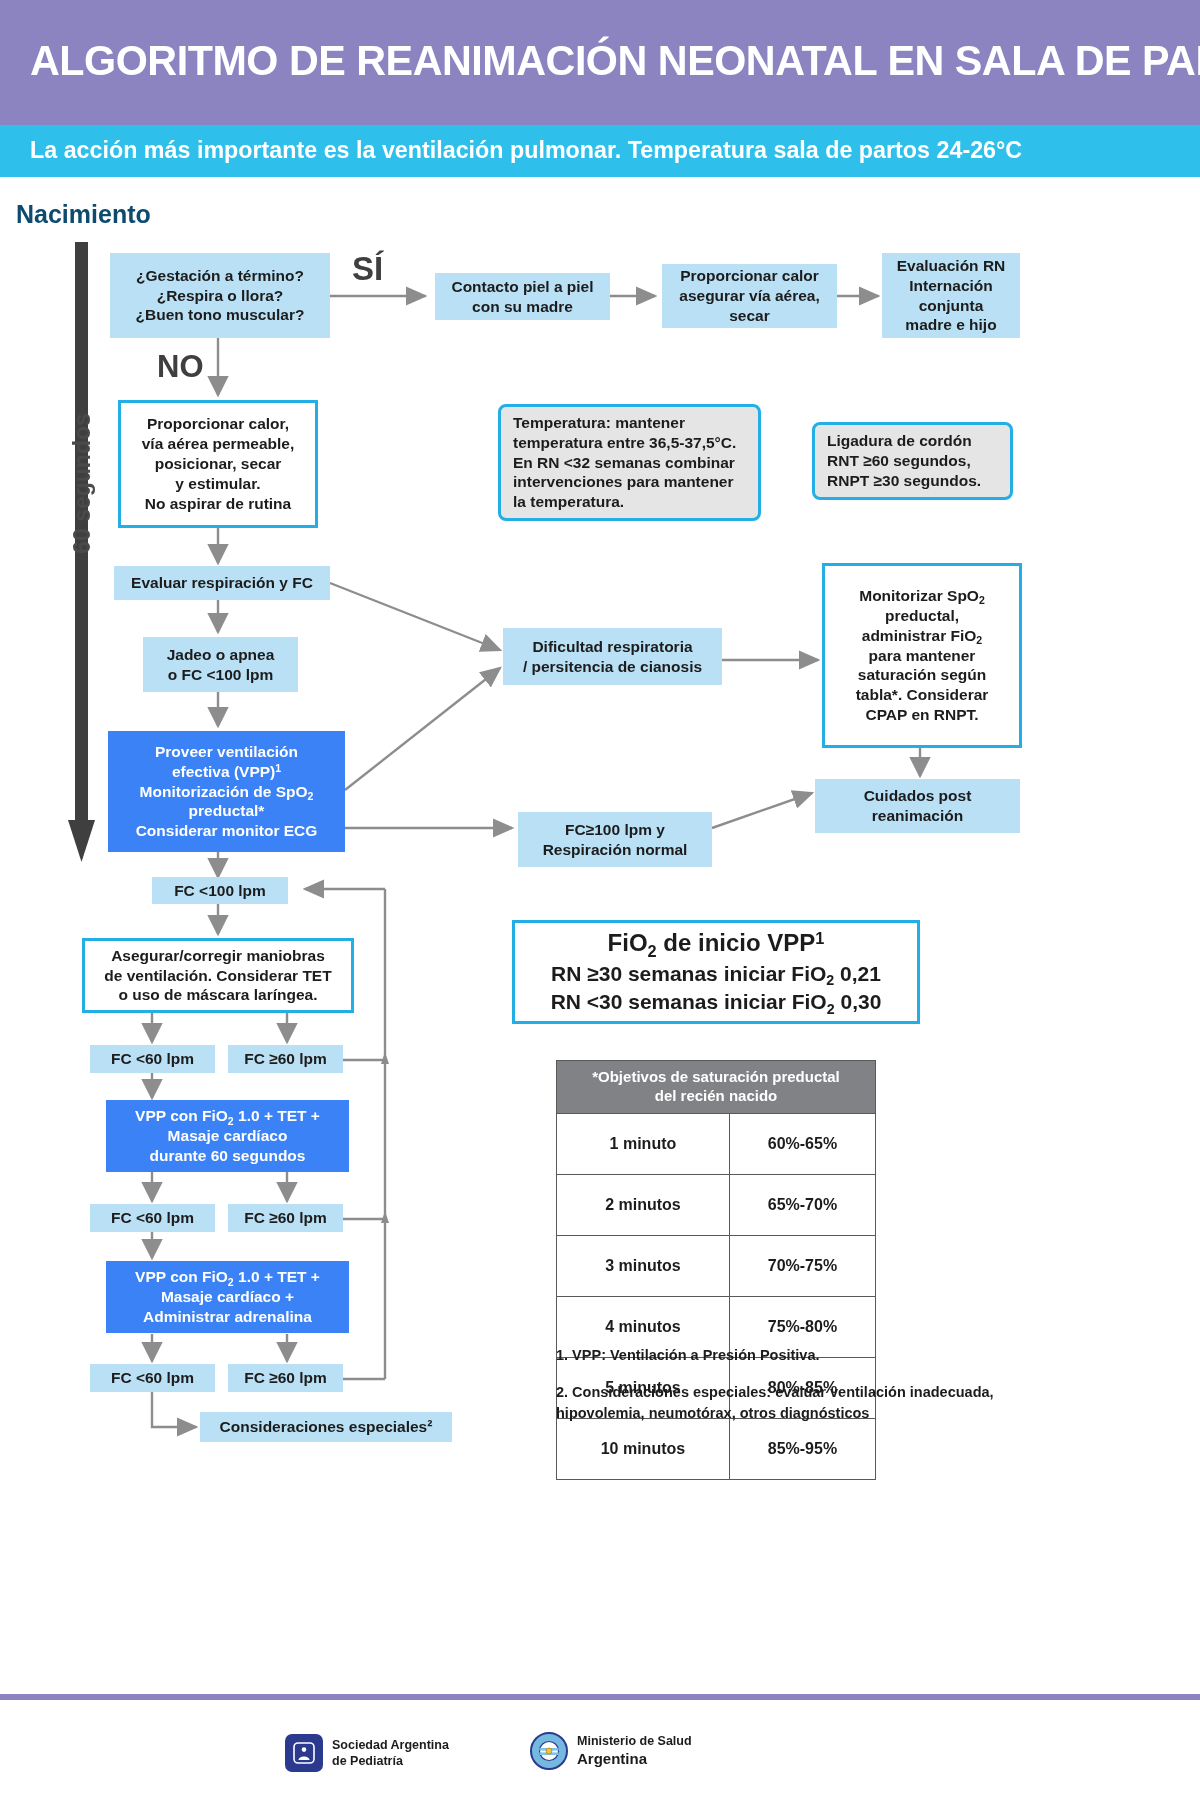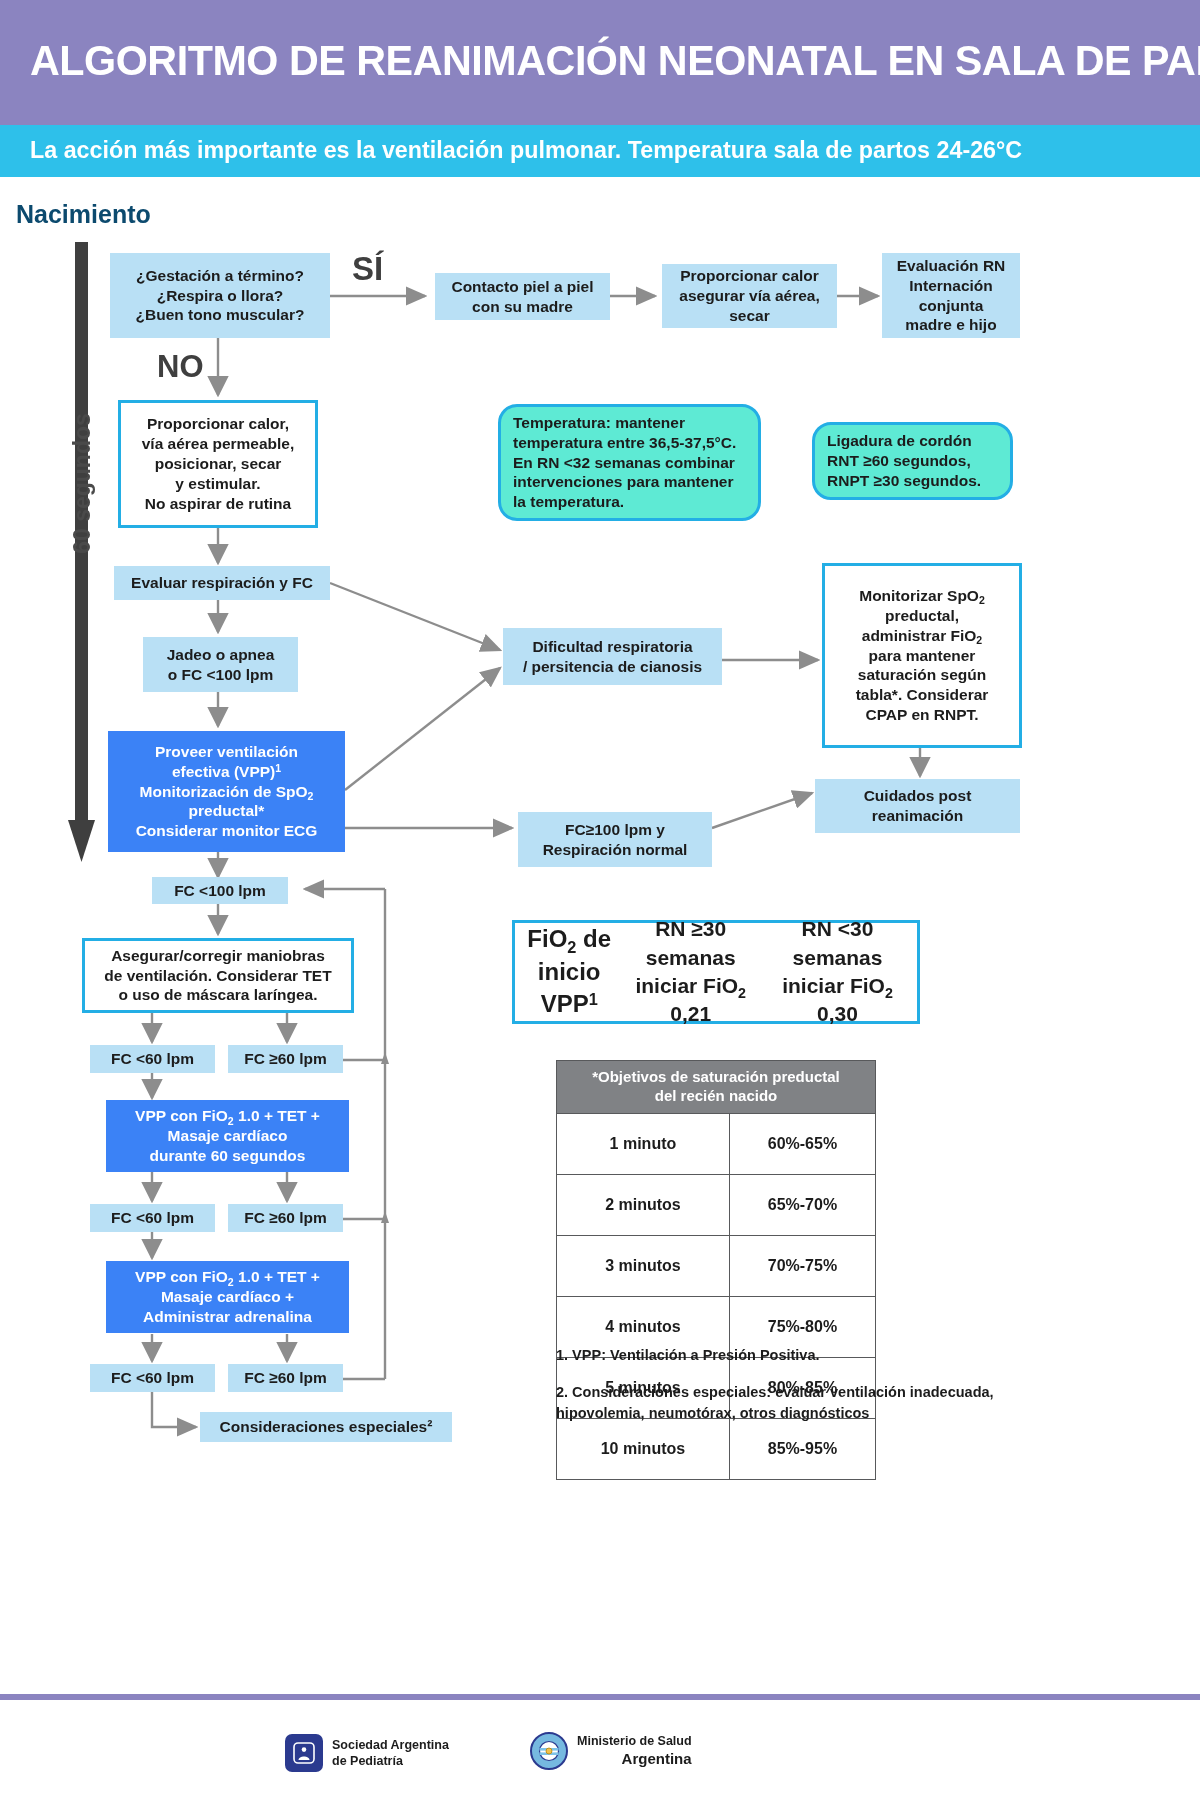--- a/index.html
+++ b/index.html
@@ -42,21 +42,21 @@
     font-size: 15.5px; font-weight: bold; line-height: 1.28;
     color: #1c1c1c;
     padding: 4px 6px;
   }
   .fill-blue { background: #b9e0f5; }
   .fill-orange { background: #3b82f6; color: #ffffff; }
   .outline-blue {
     background: #ffffff; border: 3px solid #23aee5;
   }
   .outline-round {
-    background: #5eead4; border: 3px solid #23aee5; border-radius: 19px;
+    background: #e5e5e5; border: 3px solid #23aee5; border-radius: 8px;
     text-align: left; justify-content: flex-start;
   }
   .lalign { text-align: left; justify-content: flex-start; }
   .nacimiento {
     position: absolute; left: 16px; top: 200px;
     font-size: 25px; font-weight: bold; color: #0c4a6e;
   }
   .segundos {
     position: absolute; left: -8px; top: 470px;
     font-size: 23px; font-weight: bold; color: #4a4a4a;
@@ -300,21 +300,21 @@
     </div>
     <div>Masaje cardíaco +</div>
     <div>Administrar adrenalina</div>
   </div>
 
   <div class="node fill-blue" style="left:90px; top:1364px; width:125px; height:28px;">FC &lt;60 lpm</div>
   <div class="node fill-blue" style="left:228px; top:1364px; width:115px; height:28px;">FC ≥60 lpm</div>
 
   <div class="node fill-blue" style="left:200px; top:1412px; width:252px; height:30px;">Consideraciones especiales²</div>
 
-  <div class="node outline-blue" style="left:512px; top:920px; width:408px; height:104px; flex-direction:row; font-size:21px; line-height:1.35;">
+  <div class="node outline-blue" style="left:512px; top:920px; width:408px; height:104px; flex-direction:column; font-size:21px; line-height:1.35;text-align:right;">
     <div style="font-size:24px;">
       <span>FiO</span><sub>2</sub><span> de inicio VPP</span><sup>1</sup>
     </div>
     <div>
       <span>RN ≥30 semanas iniciar FiO</span><sub>2</sub><span> 0,21</span>
     </div>
     <div>
       <span>RN &lt;30 semanas iniciar FiO</span><sub>2</sub><span> 0,30</span>
     </div>
   </div>
@@ -368,21 +368,21 @@
           <circle cx="11" cy="7.6" r="2.3" fill="#ffffff"></circle>
           <path d="M5.5 18 C5.5 13.2 16.5 13.2 16.5 18 Z" fill="#ffffff"></path>
         </svg>
       </div>
       <div class="logo-text">
         <div>Sociedad Argentina</div>
         <div>de Pediatría</div>
       </div>
     </div>
 
-    <div class="logo-block" style="left:530px; top:6px;text-align:right;">
+    <div class="logo-block" style="left:530px; top:6px;">
       <div class="logo-mark arg">
         <svg width="26" height="26" viewBox="0 0 26 26" aria-hidden="true">
           <circle cx="13" cy="13" r="9.5" fill="#ffffff" stroke="#2b3a8f" stroke-width="1.2"></circle>
           <rect x="3.5" y="10" width="19" height="2.6" fill="#7ec3e8"></rect>
           <rect x="3.5" y="14.4" width="19" height="2.6" fill="#7ec3e8"></rect>
           <circle cx="13" cy="13" r="3" fill="#f2c14b" stroke="#b8860b" stroke-width="0.8"></circle>
         </svg>
       </div>
       <div class="logo-text">
         <div>Ministerio de Salud</div>

